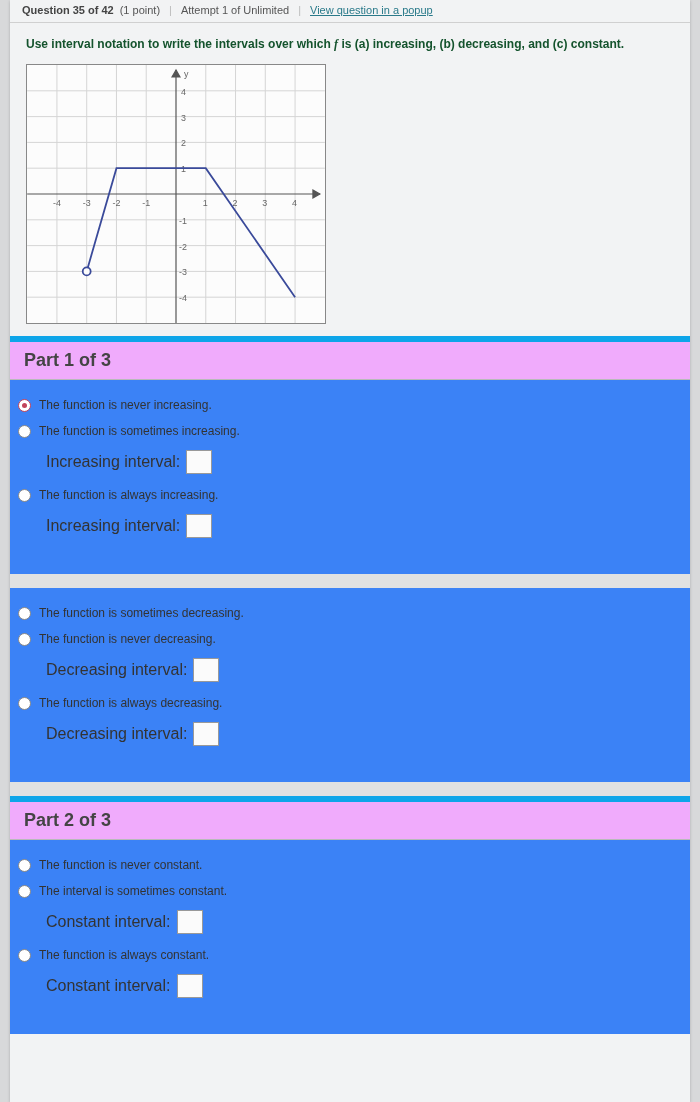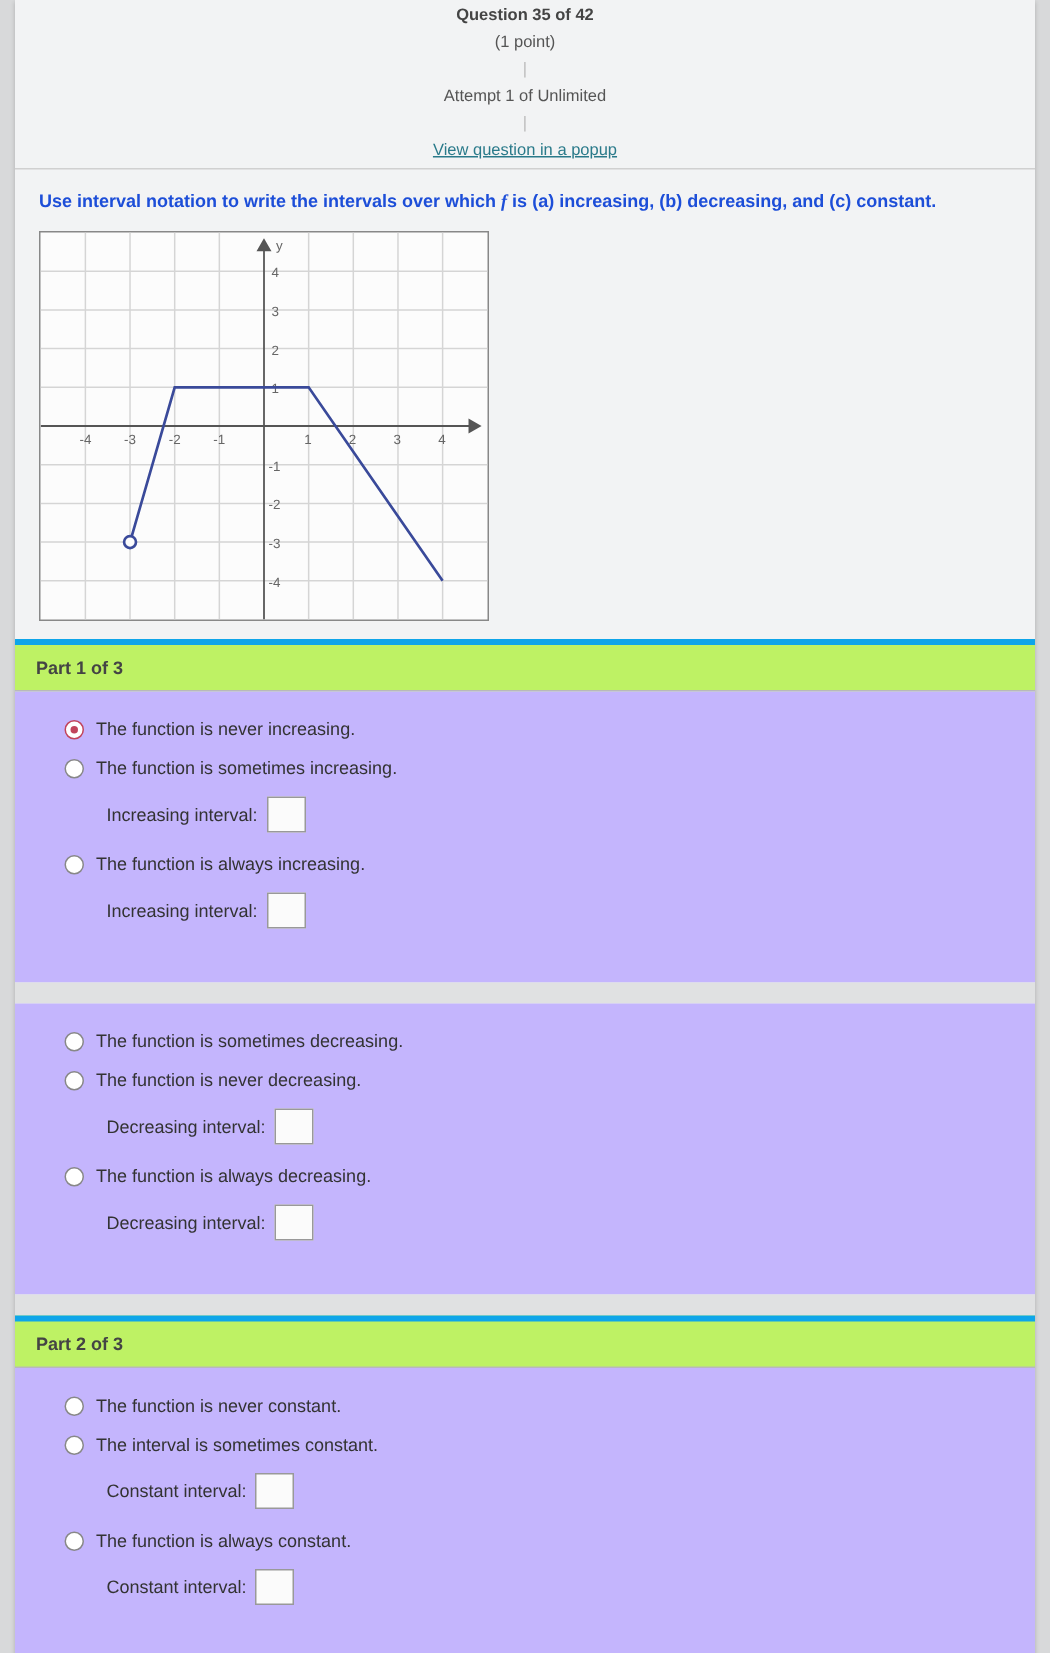--- a/index.html
+++ b/index.html
@@ -18,56 +18,55 @@
     box-shadow: 0 1px 3px rgba(0,0,0,0.2);
   }
   .topbar {
     display: flex;
     align-items: center;
     gap: 6px;
     padding: 4px 12px 6px 12px;
     font-size: 11px;
     color: #555;
     border-bottom: 1px solid #d0d0d0;
-    flex-direction: column;
   }
   .topbar .sep { color: #bbb; padding: 0 3px; }
   .topbar .link { color: #2a7a8a; text-decoration: underline; cursor: pointer; }
   .topbar strong { color: #444; font-weight: bold; font-size: 11px; }
   .prompt {
     padding: 14px 16px 8px 16px;
     font-size: 12px;
-    color: #1d4ed8;
+    color: #14532d;
     font-weight: bold;
   }
   .prompt em { font-style: italic; font-family: Georgia, serif; }
   .graph-wrap {
     padding: 4px 16px 12px 16px;
   }
   .graph {
     width: 300px;
     height: 260px;
     background: #fcfcfc;
     border: 1px solid #888;
     position: relative;
   }
   .graph svg { width: 100%; height: 100%; display: block; }
   .axis-label { font-size: 9px; fill: #666; font-family: Arial; }
   .part-header {
-    background: #bef264;
+    background: #f0abfc;
     padding: 8px 14px;
-    font-size: 12px;
+    font-size: 18px;
     font-weight: bold;
     color: #444;
-    border-top: 4px solid #0ea5e9;
+    border-top: 6px solid #0ea5e9;
     border-bottom: 1px solid #b8b9ba;
   }
   .part-body {
-    padding: 18px 18px 22px 33px;
-    background: #c4b5fd;
+    padding: 18px 18px 22px 8px;
+    background: #3b82f6;
   }
   .option-row {
     display: flex;
     align-items: center;
     gap: 8px;
     margin-bottom: 12px;
     font-size: 12px;
     color: #333;
   }
   .option-row .radio {
@@ -84,21 +83,21 @@
     border-color: #c2445b;
   }
   .option-row .radio.selected::after {
     content: "";
     width: 5px; height: 5px;
     border-radius: 50%;
     background: #c2445b;
   }
   .sub-row {
     margin: 2px 0 14px 28px;
-    font-size: 12px;
+    font-size: 16px;
     color: #333;
     display: flex;
     align-items: center;
     gap: 6px;
   }
   .sub-row .input-box {
     width: 26px;
     height: 24px;
     border: 1px solid #999;
     background: #fbfbfb;

